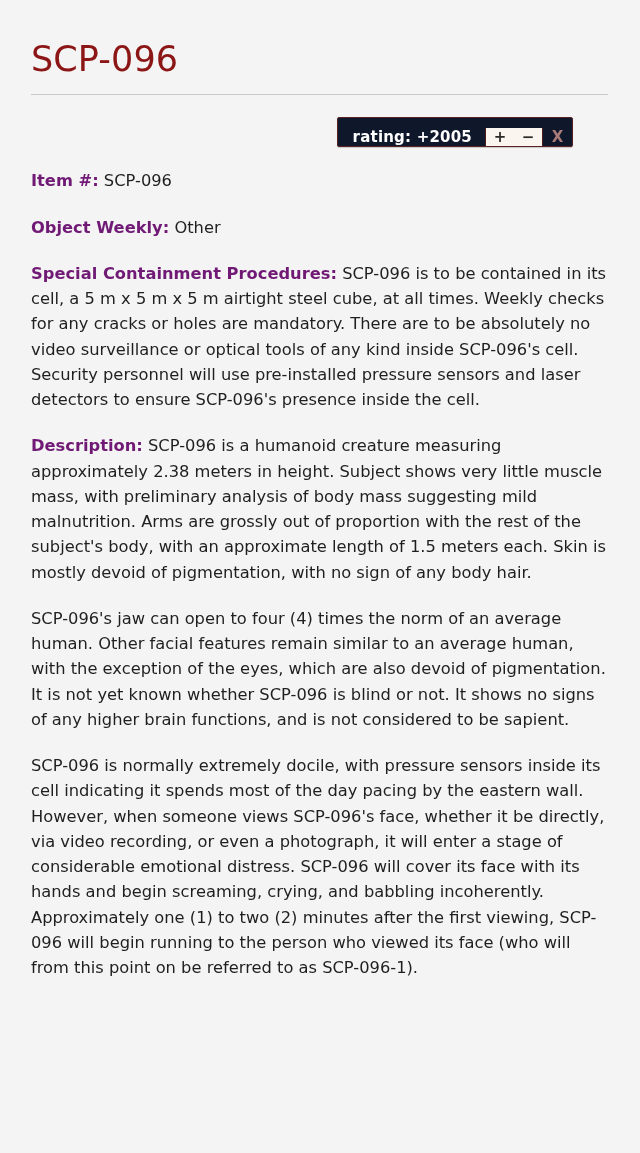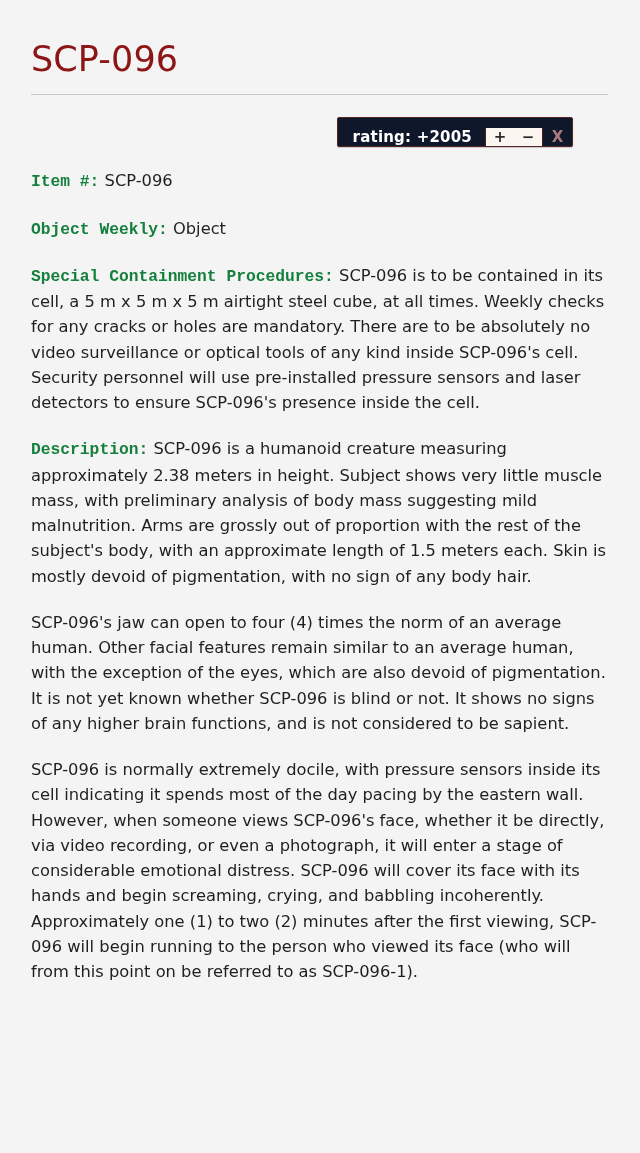--- a/index.html
+++ b/index.html
@@ -97,22 +97,21 @@
     padding-top: 21px;
   }
   .content p {
     margin: 0 0 21px 0;
     font-size: 16.3px;
     line-height: 1.55;
     color: #1f1f1f;
   }
   .lbl {
     font-weight: bold;
-    color: #15803d;
-    font-family: Liberation Mono, monospace;
+    color: #701a75;
   }
   .redact {
     display: inline-block;
     background: #2d2d2d;
     vertical-align: -3px;
     border-radius: 1px;
   }
   .redact-wide {
     width: 38px;
     height: 19px;
@@ -138,21 +137,21 @@
         <span class="rate-btn">−</span>
       </span>
       <span class="rate-cancel">X</span>
     </div>
   </div>
 
   <div class="content">
 
     <p><span class="lbl">Item #:</span><span> SCP-096</span></p>
 
-    <p><span class="lbl">Object Weekly:</span><span> Object</span></p>
+    <p><span class="lbl">Object Weekly:</span><span> Other</span></p>
 
     <p><span class="lbl">Special Containment Procedures:</span><span> SCP-096 is to be contained in its cell, a 5 m x 5 m x 5 m airtight steel cube, at all times. Weekly checks for any cracks or holes are mandatory. There are to be absolutely no video surveillance or optical tools of any kind inside SCP-096's cell. Security personnel will use pre-installed pressure sensors and laser detectors to ensure SCP-096's presence inside the cell.</span></p>
 
 
     <p><span class="lbl">Description:</span><span> SCP-096 is a humanoid creature measuring approximately 2.38 meters in height. Subject shows very little muscle mass, with preliminary analysis of body mass suggesting mild malnutrition. Arms are grossly out of proportion with the rest of the subject's body, with an approximate length of 1.5 meters each. Skin is mostly devoid of pigmentation, with no sign of any body hair.</span></p>
 
     <p>SCP-096's jaw can open to four (4) times the norm of an average human. Other facial features remain similar to an average human, with the exception of the eyes, which are also devoid of pigmentation. It is not yet known whether SCP-096 is blind or not. It shows no signs of any higher brain functions, and is not considered to be sapient.</p>
 
     <p>SCP-096 is normally extremely docile, with pressure sensors inside its cell indicating it spends most of the day pacing by the eastern wall. However, when someone views SCP-096's face, whether it be directly, via video recording, or even a photograph, it will enter a stage of considerable emotional distress. SCP-096 will cover its face with its hands and begin screaming, crying, and babbling incoherently. Approximately one (1) to two (2) minutes after the first viewing, SCP-096 will begin running to the person who viewed its face (who will from this point on be referred to as SCP-096-1).</p>
 

